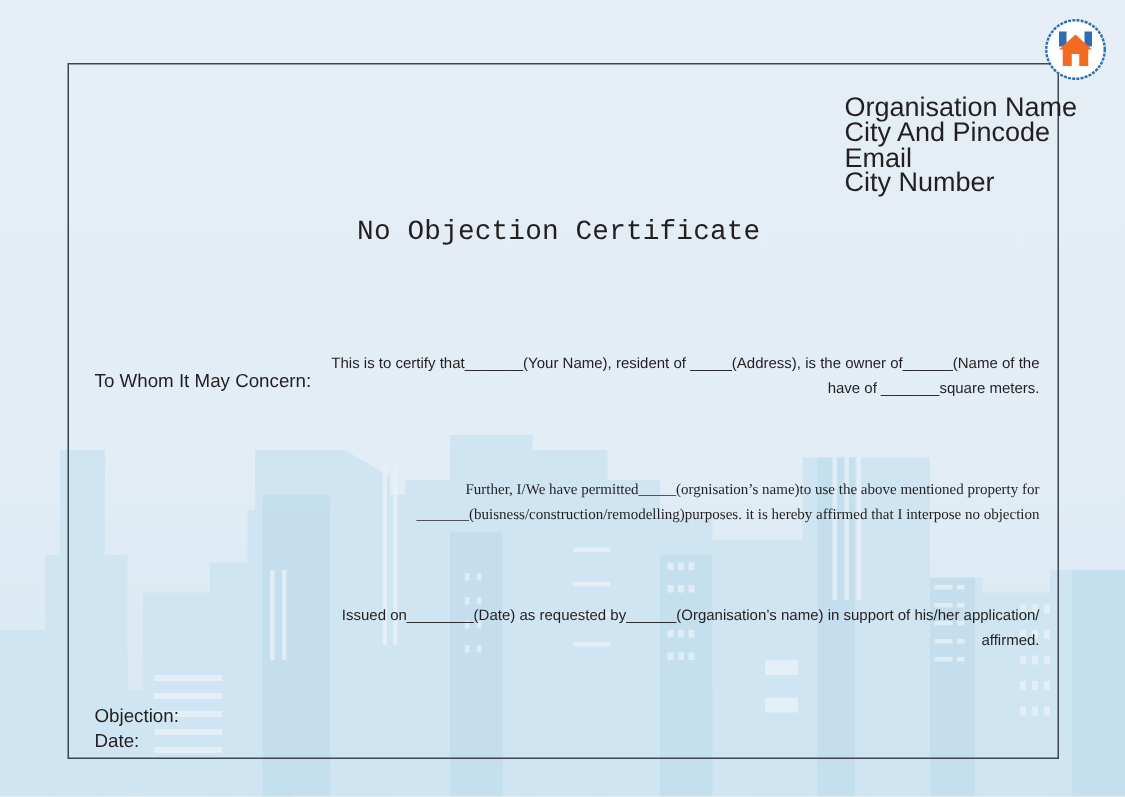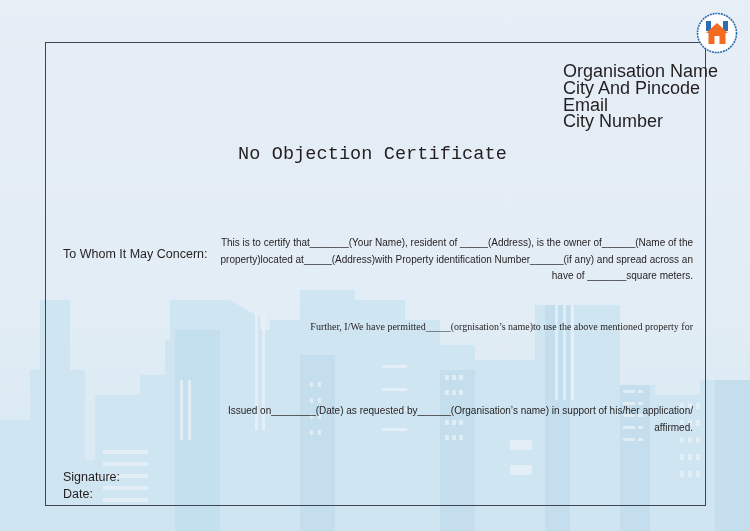--- a/index.html
+++ b/index.html
@@ -154,29 +154,29 @@
   <div>Email</div>
   <div>City Number</div>
 </div>
 
 <div class="title">No Objection Certificate</div>
 
 <div class="salutation">To Whom It May Concern:</div>
 
 <div class="para p1">
   <div>This is to certify that_______(Your Name), resident of _____(Address), is the owner of______(Name of the</div>
-  <div>property)located at_____(Address)with Property identification Number______(if any) and spread across an</div>
   <div>have of _______square meters.</div>
 </div>
 
 <div class="para p2">
   <div>Further, I/We have permitted_____(orgnisation’s name)to use the above mentioned property for</div>
+  <div>_______(buisness/construction/remodelling)purposes. it is hereby affirmed that I interpose no objection</div>
 </div>
 
 <div class="para p3">
   <div>Issued on________(Date) as requested by______(Organisation’s name) in support of his/her application/</div>
   <div>affirmed.</div>
 </div>
 
 <div class="sig">
-  <div>Signature:</div>
+  <div>Objection:</div>
   <div>Date:</div>
 </div>
 
 </body></html>

